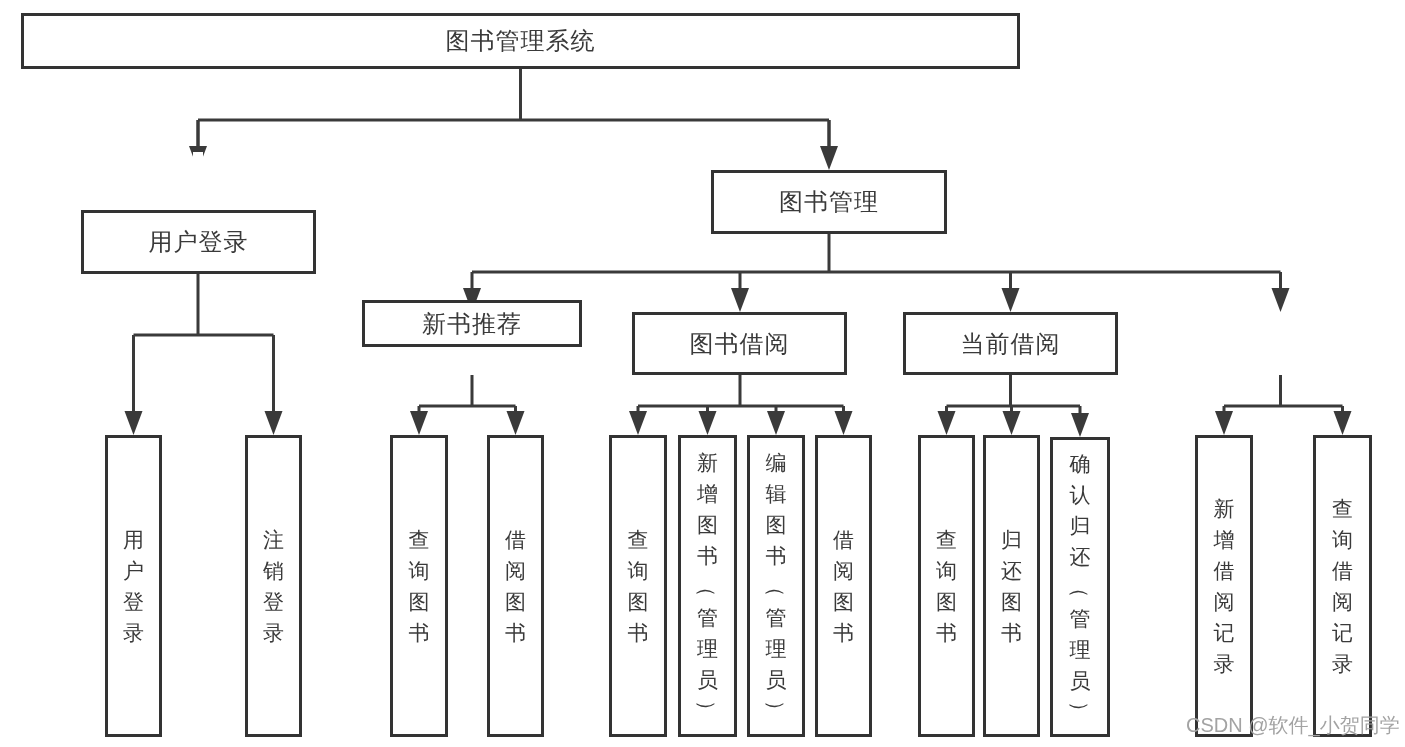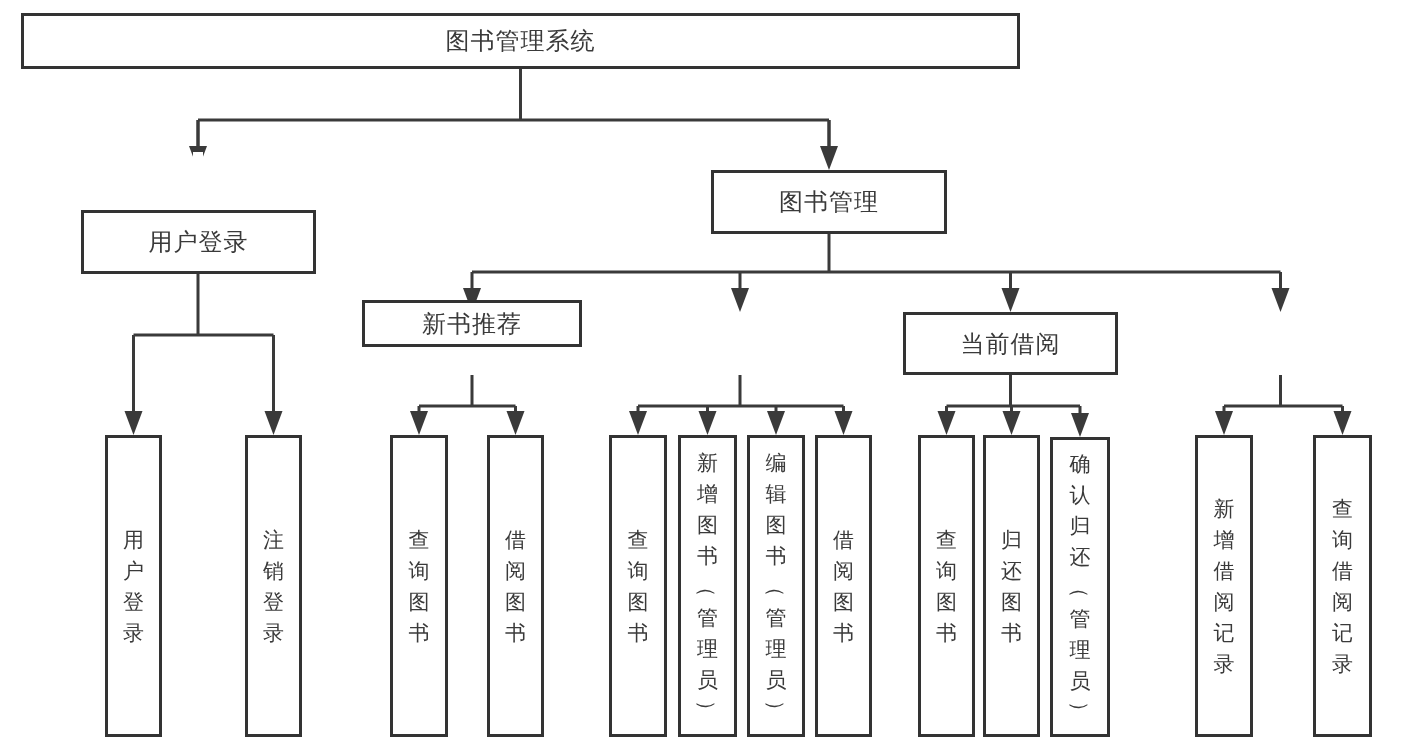--- a/index.html
+++ b/index.html
@@ -131,20 +131,23 @@
   <div class="box h" style="left:81px; top:170px; width:235px; height:64px;margin-top:40px;">
     <span>用户登录</span>
   </div>
   <div class="box h" style="left:711px; top:170px; width:236px; height:64px;">
     <span>图书管理</span>
   </div>
 
   <div class="box h" style="left:362px; top:300px; width:220px; height:47px;">
     <span>新书推荐</span>
   </div>
+  <div class="box h" style="left:632px; top:312px; width:215px; height:63px;">
+    <span>图书借阅</span>
+  </div>
   <div class="box h" style="left:903px; top:312px; width:215px; height:63px;text-align:right;">
     <span>当前借阅</span>
   </div>
 
   <div class="box v" style="left:105px; top:435px; width:57px; height:302px;">
     <span class="vtext">
         <i>用</i>
         <i>户</i>
         <i>登</i>
         <i>录</i>
@@ -263,14 +266,15 @@
     <span class="vtext">
         <i>查</i>
         <i>询</i>
         <i>借</i>
         <i>阅</i>
         <i>记</i>
         <i>录</i>
       </span>
   </div>
 
+  <div class="watermark">CSDN @软件_小贺同学</div>
 
 </div>
 
 </body></html>

